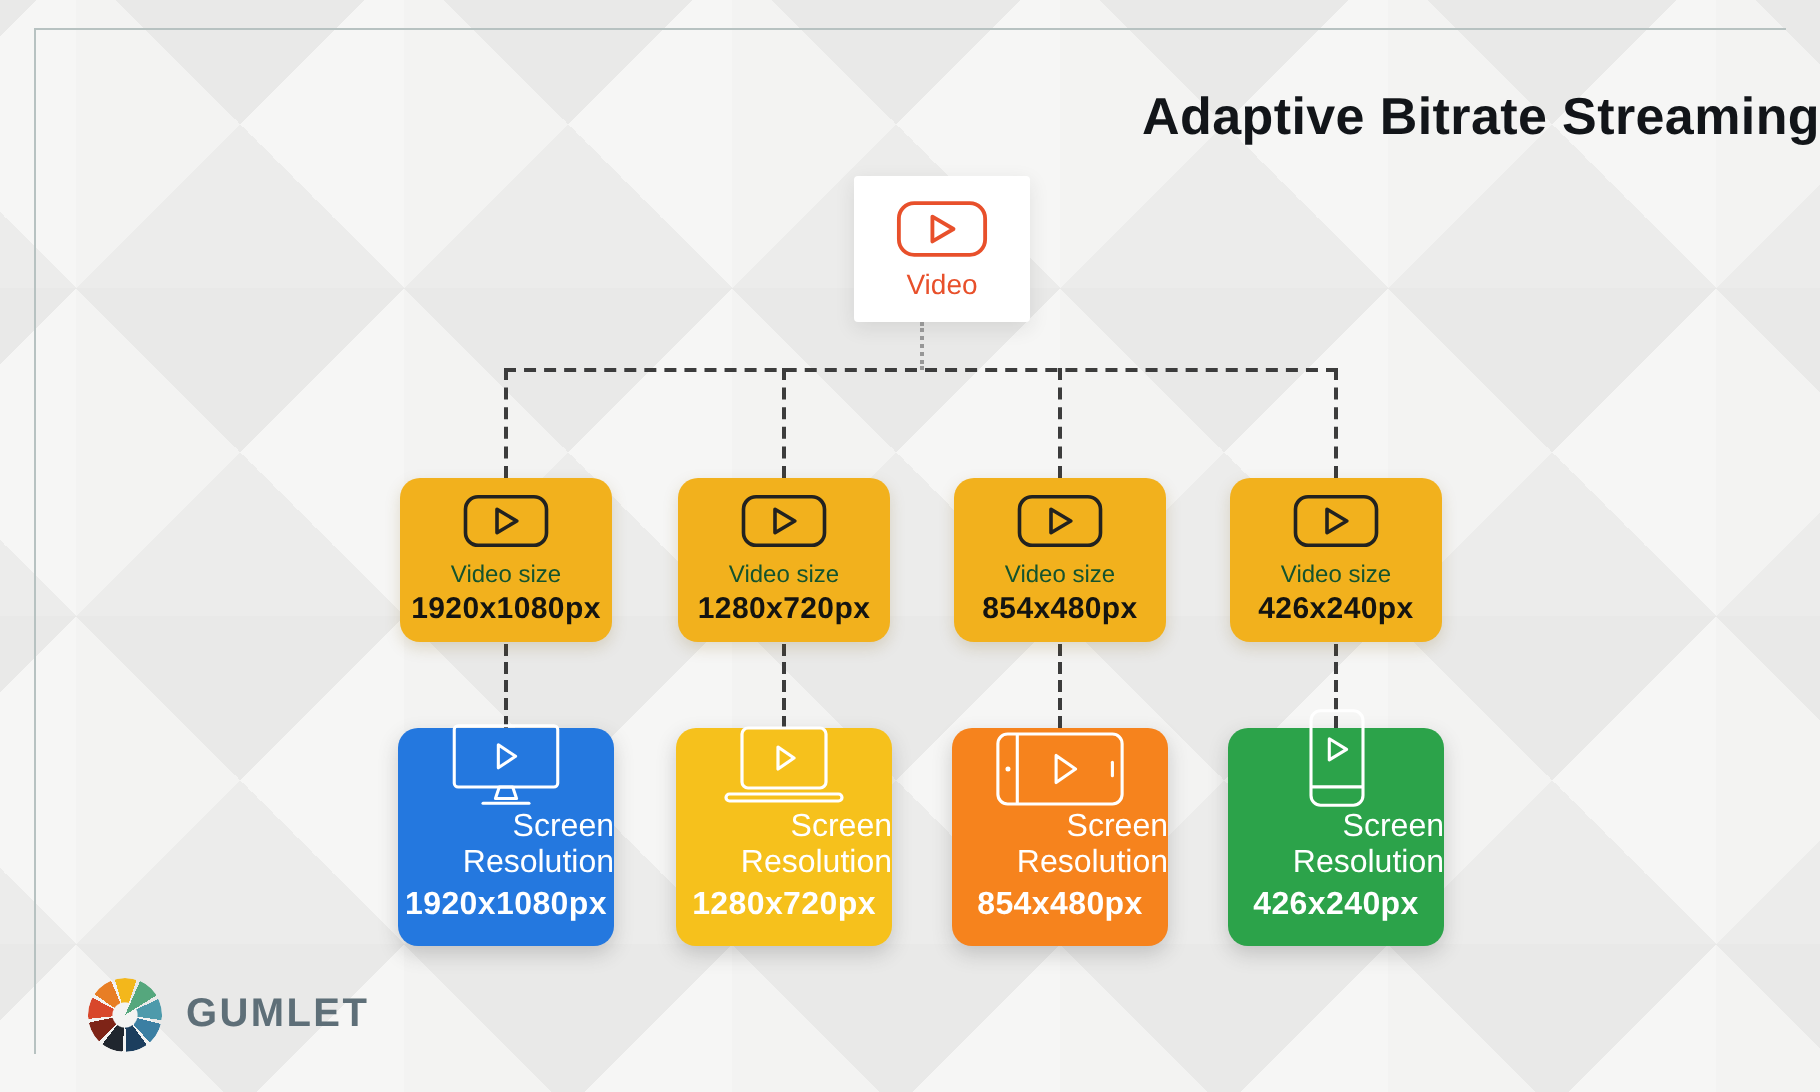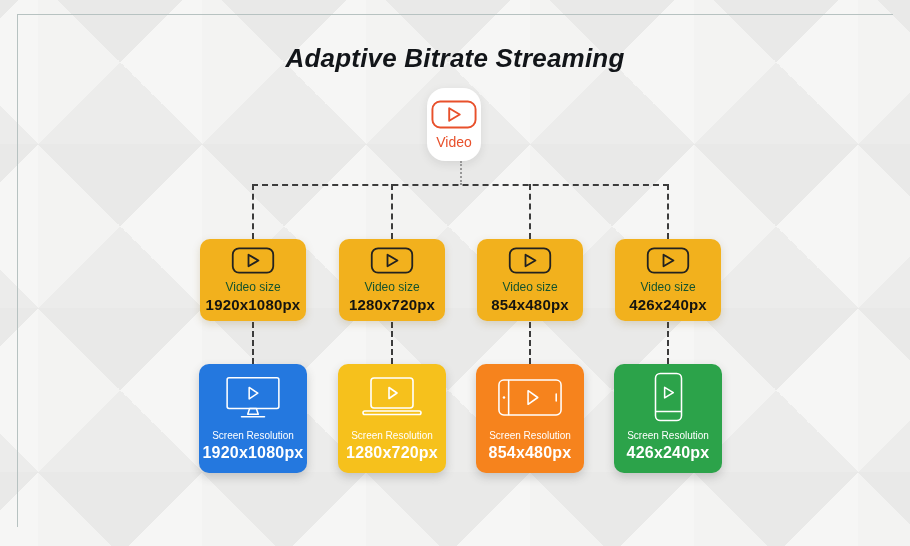--- a/index.html
+++ b/index.html
@@ -9,25 +9,25 @@
     background-color:#efefef;
     background-image:conic-gradient(from 45deg at 50% 50%,
       #f6f6f5 0deg 90deg,#ececeb 90deg 180deg,
       #f3f3f2 180deg 270deg,#e9e9e8 270deg 360deg);
     background-size:164px 164px;
     background-position:38px -20px;
   }
   .frame-top{position:absolute;left:17px;top:14px;width:876px;height:0;border-top:1px solid #b7c2c1;}
   .frame-left{position:absolute;left:17px;top:14px;width:0;height:513px;border-left:1px solid #b7c2c1;}
 
-  .title{position:absolute;left:0;right:0;top:43px;text-align:center;
-    font-size:26px;font-weight:700;color:#121519;letter-spacing:.2px;font-style:italic;}
-
-  .root-card{position:absolute;left:427px;top:88px;width:54px;height:73px;
-    background:#ffffff;border-radius:18px;box-shadow:0 3px 10px rgba(40,40,40,.10);
+  .title{position:absolute;left:0;right:0;top:43px;text-align:right;
+    font-size:26px;font-weight:700;color:#121519;letter-spacing:.2px;}
+
+  .root-card{position:absolute;left:427px;top:88px;width:88px;height:73px;
+    background:#ffffff;border-radius:2px;box-shadow:0 3px 10px rgba(40,40,40,.10);
     display:flex;flex-direction:column;align-items:center;justify-content:center;gap:5px;}
   .root-card .play-rect-icon{width:46px;height:29px;}
   .root-label{font-size:14px;font-weight:500;}
 
   .conn{position:absolute;}
   .conn-dotted-v{border-left:2px dotted #979797;width:0;}
   .conn-dash-h{border-top:2px dashed #3c3c3c;height:0;}
   .conn-dash-v{border-left:2px dashed #3c3c3c;width:0;}
 
   .size-box{position:absolute;top:239px;width:106px;height:82px;border-radius:10px;
@@ -35,21 +35,21 @@
     box-shadow:0 3px 8px rgba(120,90,0,.18);}
   .size-box .play-rect-icon{width:44px;height:27px;color:#222220;}
   .size-label{font-size:12px;color:#14532d;margin-top:6px;}
   .size-res{font-size:15px;font-weight:700;color:#141411;margin-top:2px;letter-spacing:.2px;}
 
   .screen-box{position:absolute;top:364px;width:108px;height:109px;border-radius:10px;
     display:flex;flex-direction:column;align-items:center;justify-content:flex-end;
     padding-bottom:11px;box-sizing:border-box;color:#fff;
     box-shadow:0 4px 10px rgba(60,60,60,.22);}
   .device-icon{flex:1;display:flex;align-items:center;justify-content:center;color:#fff;width:100%;}
-  .screen-label{font-size:10px;color:#ffffff;text-align:right;}
+  .screen-label{font-size:16px;color:#ffffff;text-align:right;}
   .screen-res{font-size:16px;font-weight:700;color:#ffffff;margin-top:3px;letter-spacing:.2px;}
 
   .col-0{left:200px;} .col-1{left:339px;} .col-2{left:477px;} .col-3{left:615px;}
   .scol-0{left:199px;} .scol-1{left:338px;} .scol-2{left:476px;} .scol-3{left:614px;}
 
   svg{display:block;}
   .oicon{stroke:currentColor;fill:none;stroke-width:2;stroke-linejoin:round;stroke-linecap:round;}
 
   .footer{position:absolute;left:44px;top:489px;display:flex;align-items:center;gap:12px;}
   .logo-mark{position:relative;width:37px;height:37px;}
@@ -190,14 +190,21 @@
       <svg viewBox="0 0 32 54" width="31" height="52">
         <rect class="oicon" style="stroke-width:1.6" x="2.5" y="2.5" width="27" height="49" rx="5"></rect>
         <line class="oicon" style="stroke-width:1.6" x1="3" y1="42" x2="29" y2="42"></line>
         <polygon class="oicon" style="stroke-width:1.6" points="12,17 21,22.5 12,28"></polygon>
       </svg>
     </span>
     <span class="screen-label">Screen Resolution</span>
     <span class="screen-res">426x240px</span>
   </div>
 
+  <div class="footer">
+    <span class="logo-mark">
+      <span class="logo-arm"></span>
+      <span class="logo-ring"></span>
+    </span>
+    <span class="brand-text">GUMLET</span>
+  </div>
 
 </div>
 
 </body></html>

